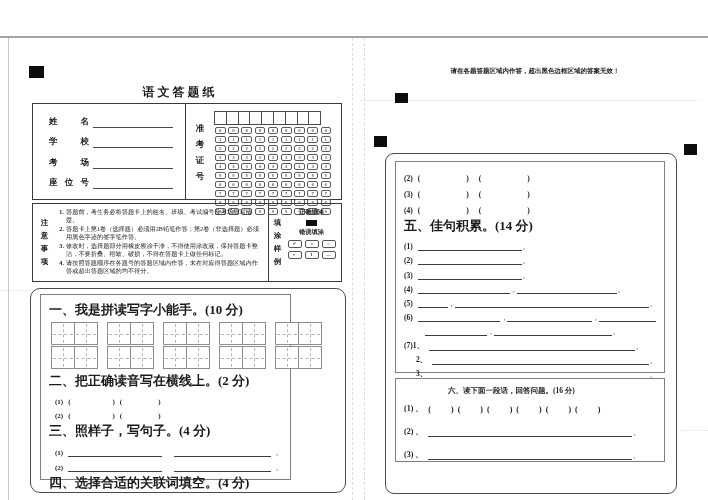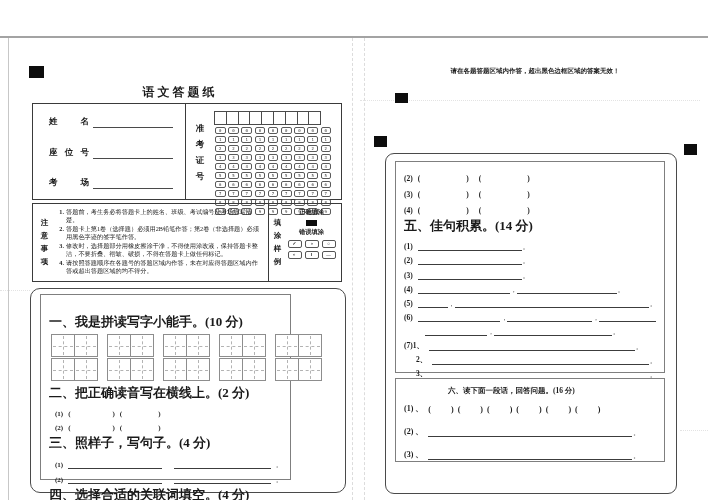--- a/index.html
+++ b/index.html
@@ -43,21 +43,21 @@
   .nb-fill{width:72px;display:flex;box-sizing:border-box;padding:4px 2px;}
   .fs-label{width:13px;font-size:7.5px;gap:3px;}
   .fs-body{flex:1;text-align:center;font-size:6.3px;font-weight:bold;}
   .fill-sq{width:11px;height:6px;background:#0d0d0d;margin:2.5px auto;}
   .wmarks{display:grid;grid-template-columns:repeat(3,14px);gap:2.5px 3px;justify-content:center;margin-top:3px;}
   .wmark{height:6px;border:1px solid #555;border-radius:2px;font-size:4.5px;line-height:5.5px;color:#222;overflow:hidden;}
 
   .round-box{border:1.5px solid #4a4a4a;border-radius:10px;box-sizing:border-box;}
   #left-outer{left:30px;top:288px;width:316px;height:205px;}
   .inner-box{border:1px solid #7f7f7f;box-sizing:border-box;background:#fff;}
-  #left-inner{left:40px;top:294px;width:251px;height:186px;padding:16px 8px;}
+  #left-inner{left:40px;top:294px;width:251px;height:186px;padding:4px 8px;}
 
   .sec-title{font-size:13px;font-weight:bold;margin:2px 0;}
   #pinyin-grid{margin:3px 0 3px 2px;}
   .prow{display:flex;gap:9px;}
   .prow + .prow{margin-top:1px;}
   .pgroup{display:flex;}
   .pcell{position:relative;width:22px;height:21px;border:1px solid #8d8d8d;margin-left:-1px;background:#fff;}
   .pcell:first-child{margin-left:0;}
   .pcell::before{content:"";position:absolute;left:1px;right:1px;top:50%;border-top:1px dashed #b3b3b3;}
   .pcell::after{content:"";position:absolute;top:1px;bottom:1px;left:50%;border-left:1px dashed #b3b3b3;}
@@ -104,25 +104,29 @@
 
   <div class="abs page-title">语文答题纸</div>
 
   <div class="abs header-box">
     <div class="hb-left">
         <div class="frow">
           <span class="flabel">姓 名</span>
           <span class="fline"></span>
         </div>
         <div class="frow">
-          <span class="flabel">座 位 号</span>
+          <span class="flabel">学 校</span>
           <span class="fline"></span>
         </div>
         <div class="frow">
           <span class="flabel">考 场</span>
+          <span class="fline"></span>
+        </div>
+        <div class="frow">
+          <span class="flabel">座 位 号</span>
           <span class="fline"></span>
         </div>
       </div>
     <div class="hb-right">
       <div class="vlabel adm-label">
           <span class="vchar">准</span>
           <span class="vchar">考</span>
           <span class="vchar">证</span>
           <span class="vchar">号</span>
         </div>

